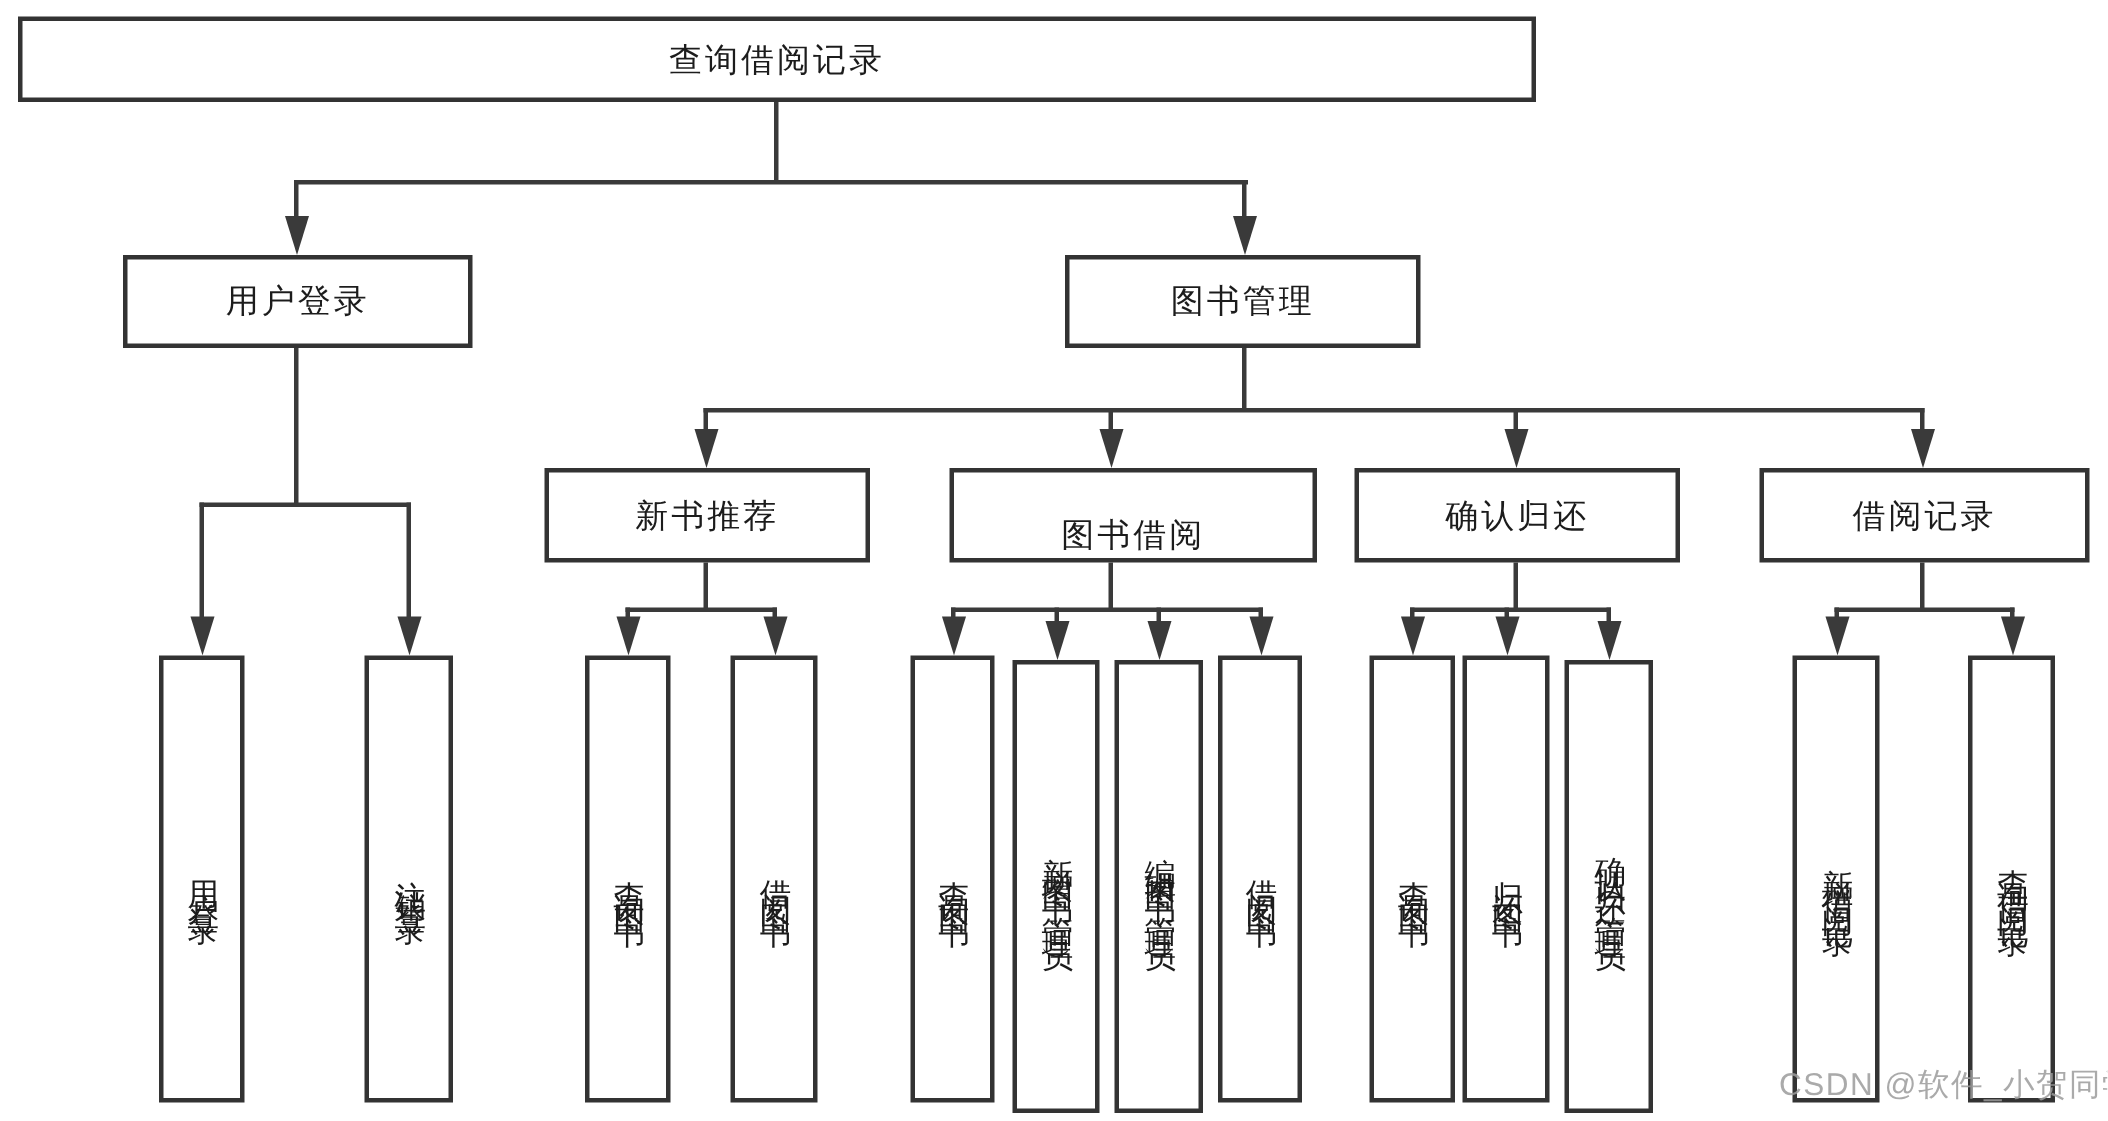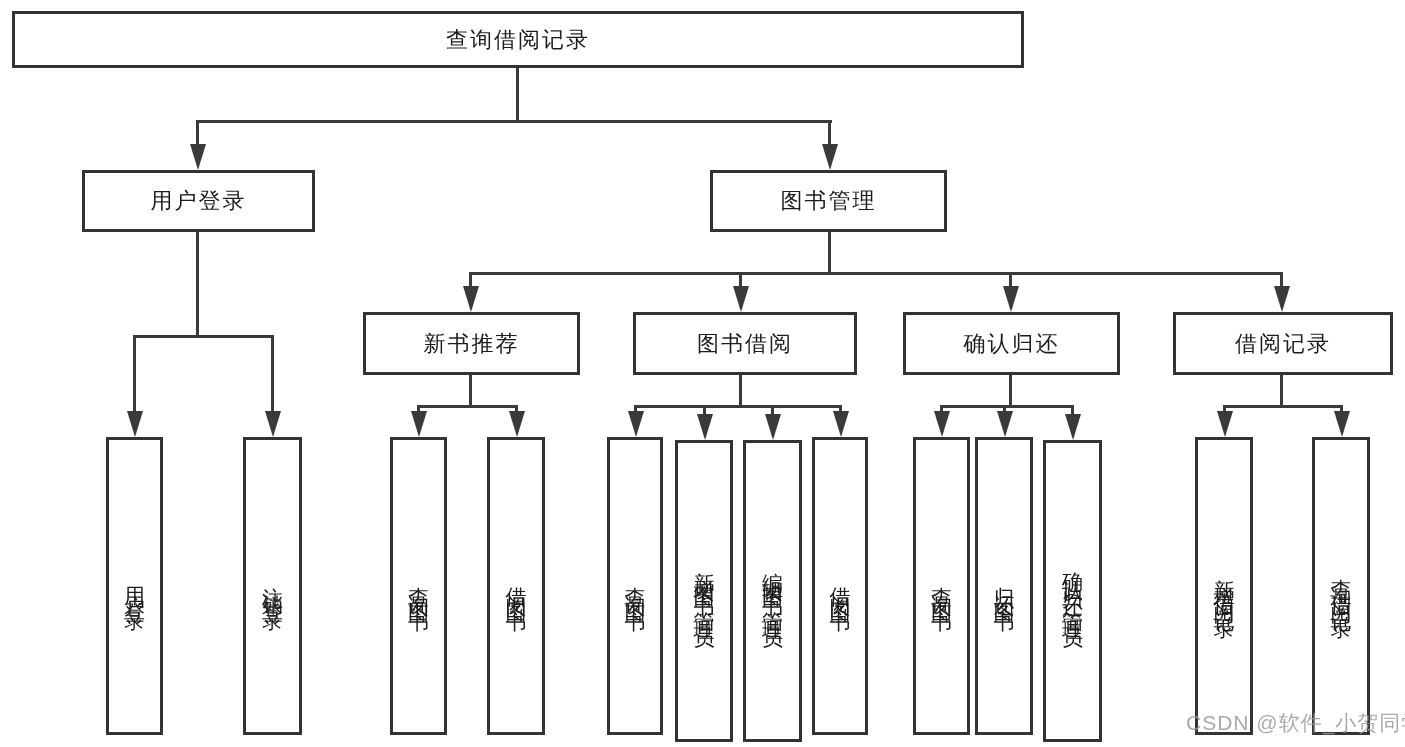--- a/index.html
+++ b/index.html
@@ -58,21 +58,21 @@
   <div class="box hlabel" style="left:82px;top:170px;width:233px;height:62px;">
     <span>用户登录</span>
   </div>
   <div class="box hlabel" style="left:710px;top:170px;width:237px;height:62px;">
     <span>图书管理</span>
   </div>
 
   <div class="box hlabel" style="left:363px;top:312px;width:217px;height:63px;font-family:Liberation Mono, monospace;">
     <span>新书推荐</span>
   </div>
-  <div class="box hlabel" style="left:633px;top:312px;width:224px;height:63px;">
+  <div class="box hlabel" style="left:633px;top:312px;width:245px;height:63px;align-items:flex-end;">
     <span>图书借阅</span>
   </div>
   <div class="box hlabel" style="left:903px;top:312px;width:217px;height:63px;">
     <span>确认归还</span>
   </div>
   <div class="box hlabel" style="left:1173px;top:312px;width:220px;height:63px;">
     <span>借阅记录</span>
   </div>
 
   <div class="box" style="left:106px;top:437px;width:57px;height:298px;">

